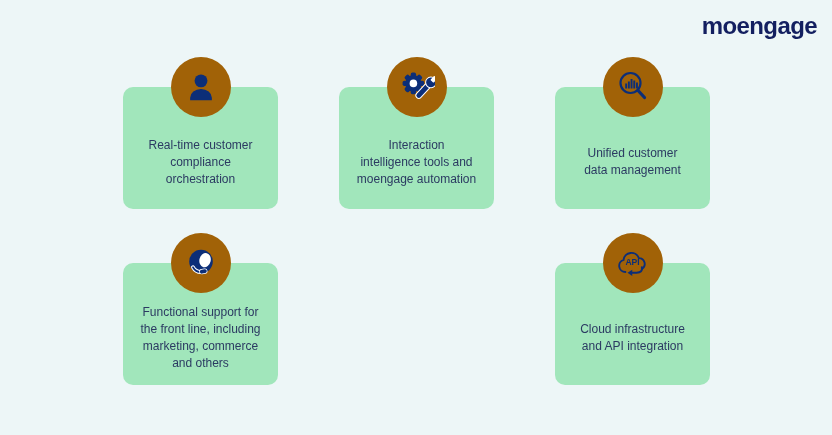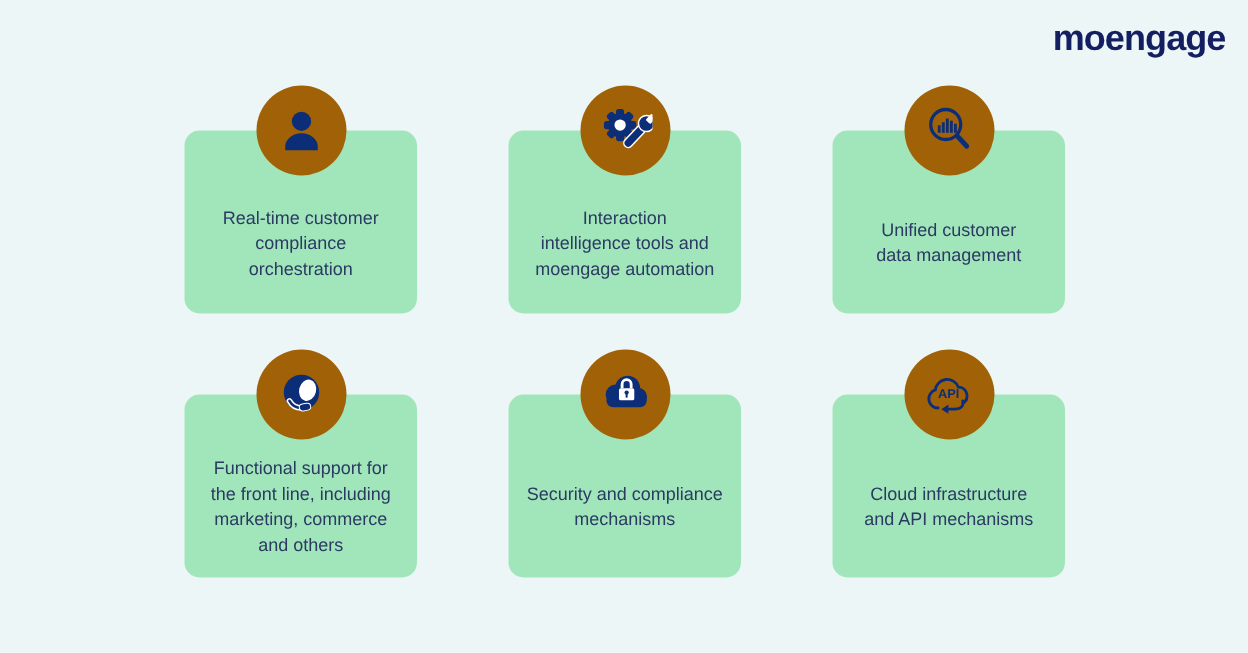--- a/index.html
+++ b/index.html
@@ -122,53 +122,31 @@
           <line x1="23" y1="21.5" x2="29.5" y2="28.5" stroke="#0c2e78" stroke-width="3.2" stroke-linecap="round"></line>
         </svg>
       </span>
     </div>
     <div class="card">
       <div class="card-text">Unified customer
 data management</div>
     </div>
   </div>
 
-  <div class="card-wrap pos-c2 pos-r2">
-    <div class="bubble">
-      <span>
-        <svg width="38" height="34" viewBox="0 0 40 36">
-          <g fill="#0c2e78">
-            <circle cx="13" cy="18" r="7"></circle>
-            <circle cx="21.5" cy="13.5" r="8.8"></circle>
-            <circle cx="29" cy="19.5" r="6.2"></circle>
-            <rect x="6.5" y="17.5" width="28.5" height="9.5" rx="4.75"></rect>
-          </g>
-          <path d="M17.6 13.5 v-2.8 a3.2 3.2 0 0 1 6.4 0 v2.8" fill="none" stroke="#ffffff" stroke-width="2"></path>
-          <rect x="15.4" y="13.5" width="10.8" height="8.6" rx="1.3" fill="#ffffff"></rect>
-          <circle cx="20.8" cy="16.6" r="1.5" fill="#0c2e78"></circle>
-          <rect x="20.1" y="17.2" width="1.4" height="3" fill="#0c2e78"></rect>
-        </svg>
-      </span>
-    </div>
-    <div class="card">
-      <div class="card-text">Security and compliance
-mechanisms</div>
-    </div>
-  </div>
 
   <div class="card-wrap pos-c3 pos-r2">
     <div class="bubble">
       <span>
         <svg width="38" height="36" viewBox="0 0 40 38">
           <path d="M12 28.5 a6.5 6.5 0 0 1 -2-12.7 a8.4 8.4 0 0 1 16.2-2 a6.2 6.2 0 0 1 3.3 11.4" fill="none" stroke="#0c2e78" stroke-width="2" stroke-linecap="round"></path>
           <text x="19.5" y="21.5" text-anchor="middle" font-size="9" font-weight="600" fill="#0c2e78" font-family="Liberation Sans, sans-serif">API</text>
           <path d="M29.3 23.5 q1.2 5.5 -5.5 5.8 h-6" fill="none" stroke="#0c2e78" stroke-width="2" stroke-linecap="round"></path>
           <path d="M19.2 26 l-5 3.3 5 3.3 z" fill="#0c2e78"></path>
         </svg>
       </span>
     </div>
     <div class="card">
       <div class="card-text">Cloud infrastructure
-and API mechanisms</div>
+and API integration</div>
     </div>
   </div>
 
 </div>
 
 </body></html>

